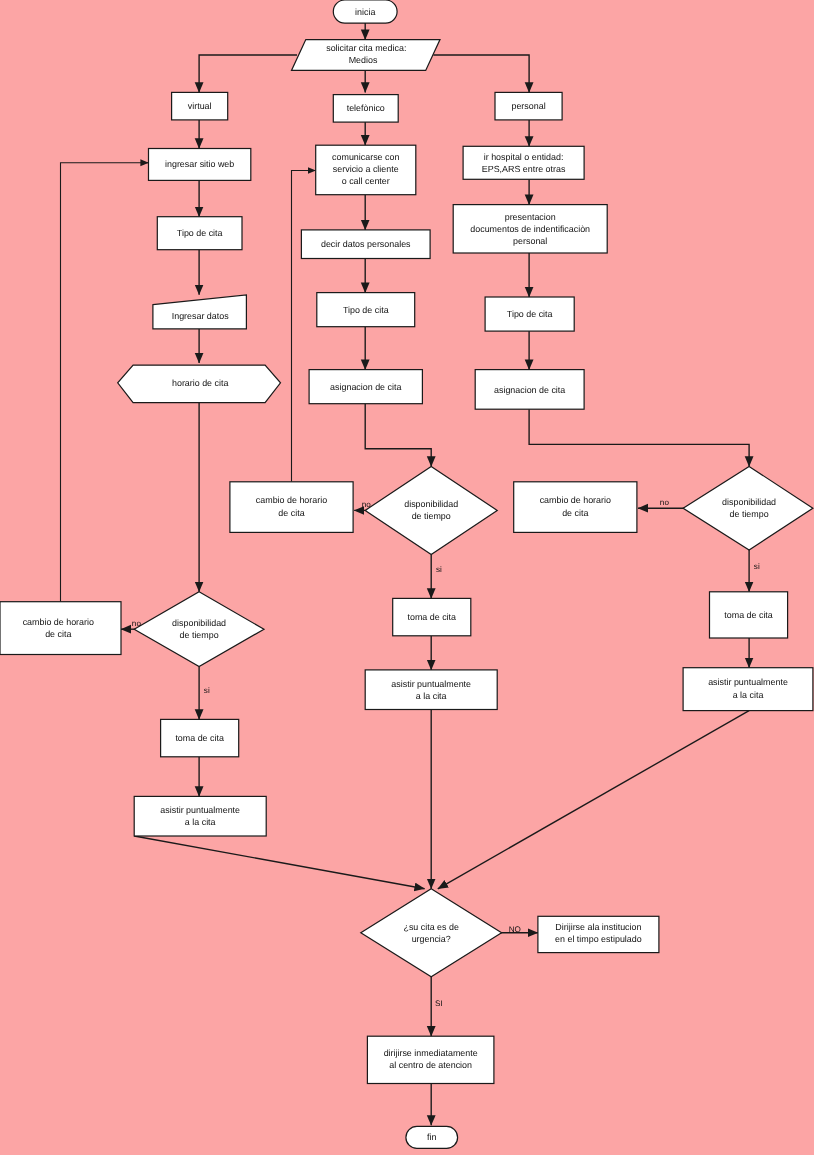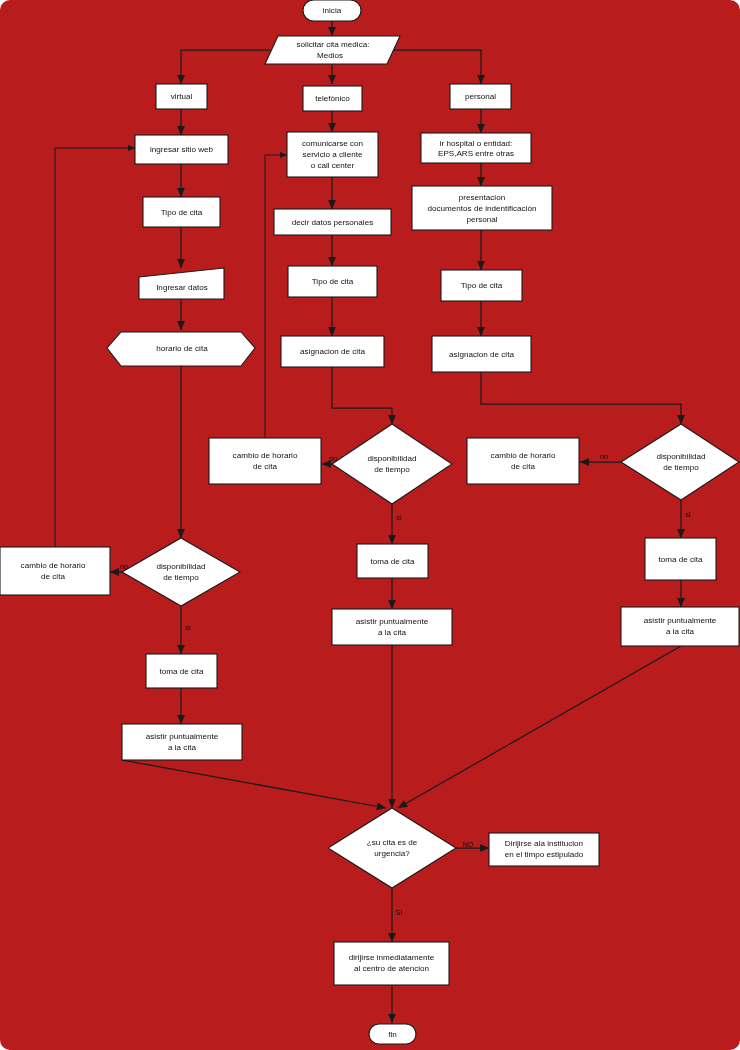--- a/index.html
+++ b/index.html
@@ -6,23 +6,22 @@
   html, body {
     margin: 0;
     padding: 0;
     background: #ffffff;
     font-family: "Liberation Sans", sans-serif;
   }
   #chart-root {
     position: relative;
     width: 740px;
     height: 1050px;
-    background: #b91c1c;
+    background: #fca5a5;
     overflow: hidden;
-    border-radius: 10px;
   }
   svg#flow {
     display: block;
     width: 740px;
     height: 1050px;
   }
   .node-shape {
     fill: #ffffff;
     stroke: #1a1a1a;
     stroke-width: 1.1;

